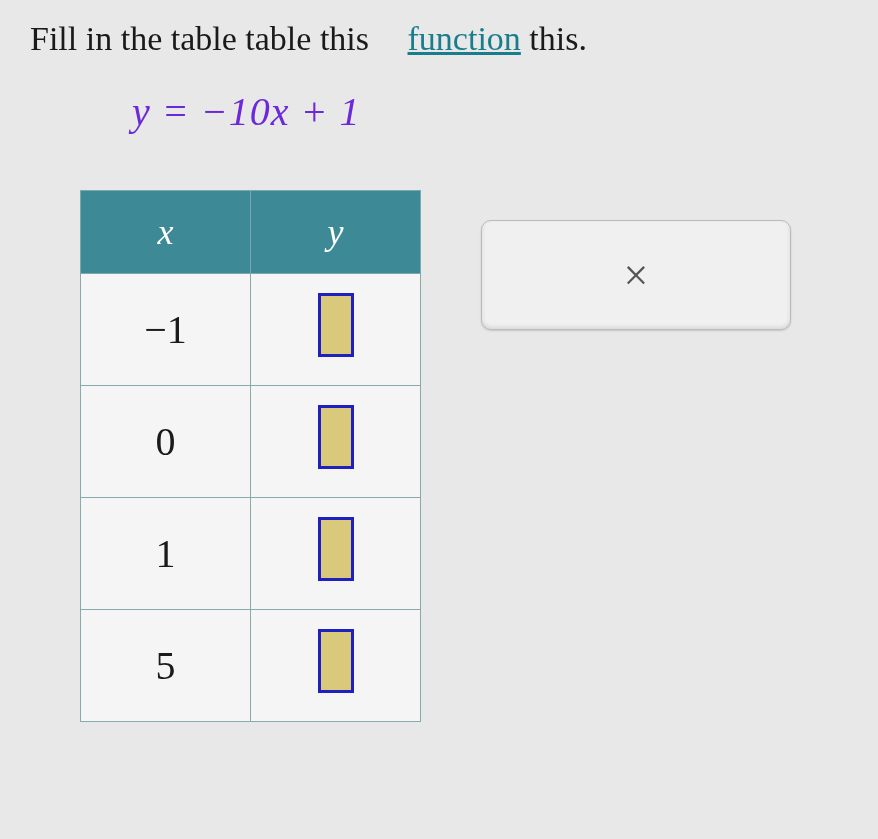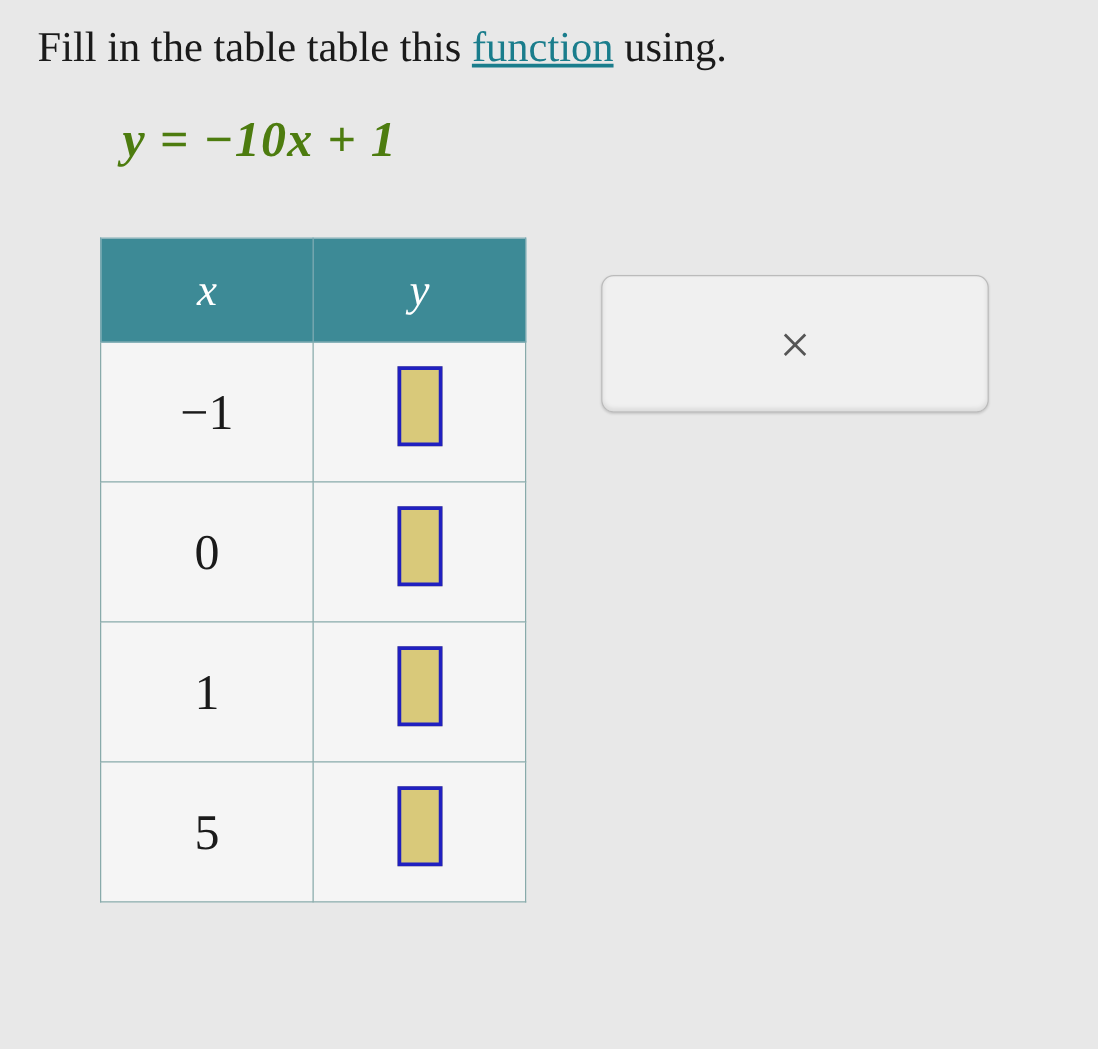--- a/index.html
+++ b/index.html
@@ -17,29 +17,29 @@
     }
     .instruction {
       font-size: 34px;
       margin-bottom: 30px;
       color: #1a1a1a;
     }
     .instruction .link {
       color: #1a7d8c;
       text-decoration: underline;
       cursor: pointer;
+      margin-left: 30px;
     }
     .equation {
       font-size: 40px;
       font-style: italic;
-      margin-left: 68px;
+      margin-left: 102px;
       margin-bottom: 55px;
-      color: #4d7c0f;
+      color: #6d28d9;
       letter-spacing: 1px;
-      font-weight: bold;
     }
     .main-area {
       display: flex;
       align-items: flex-start;
       gap: 60px;
     }
     .table-wrap {
       margin-left: 50px;
     }
     table {
@@ -90,21 +90,21 @@
     .keypad-btn .x-icon {
       font-size: 44px;
       color: #555;
       font-weight: 300;
     }
   </style>
 </head>
 <body>
 
 <div class="instruction">
-  <span>Fill in the table table this </span><span class="link">function</span><span> using.</span>
+  <span>Fill in the table table this </span><span class="link">function</span><span> this.</span>
 </div>
 
 <div class="equation">
   <span>y = −10x + 1</span>
 </div>
 
 <div class="main-area">
   <div class="table-wrap">
     <table>
       <thead>

